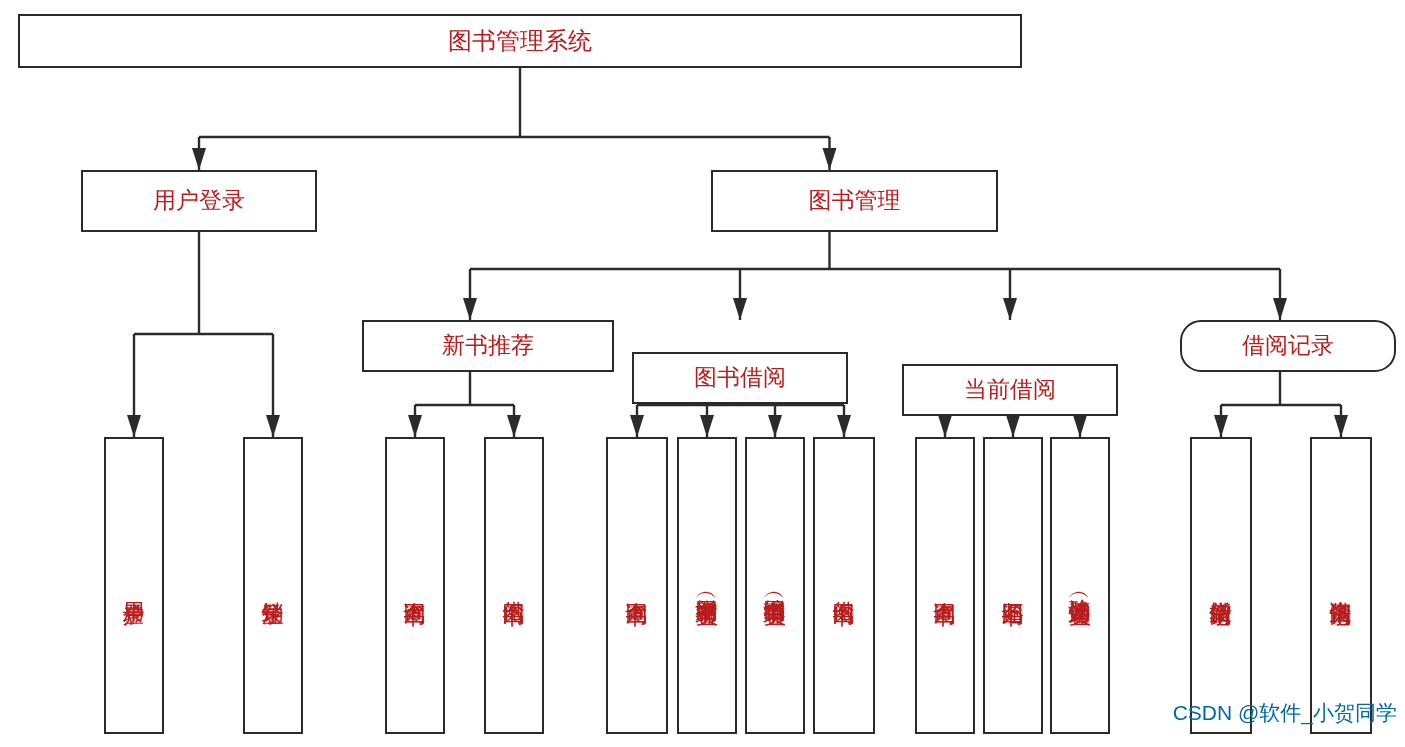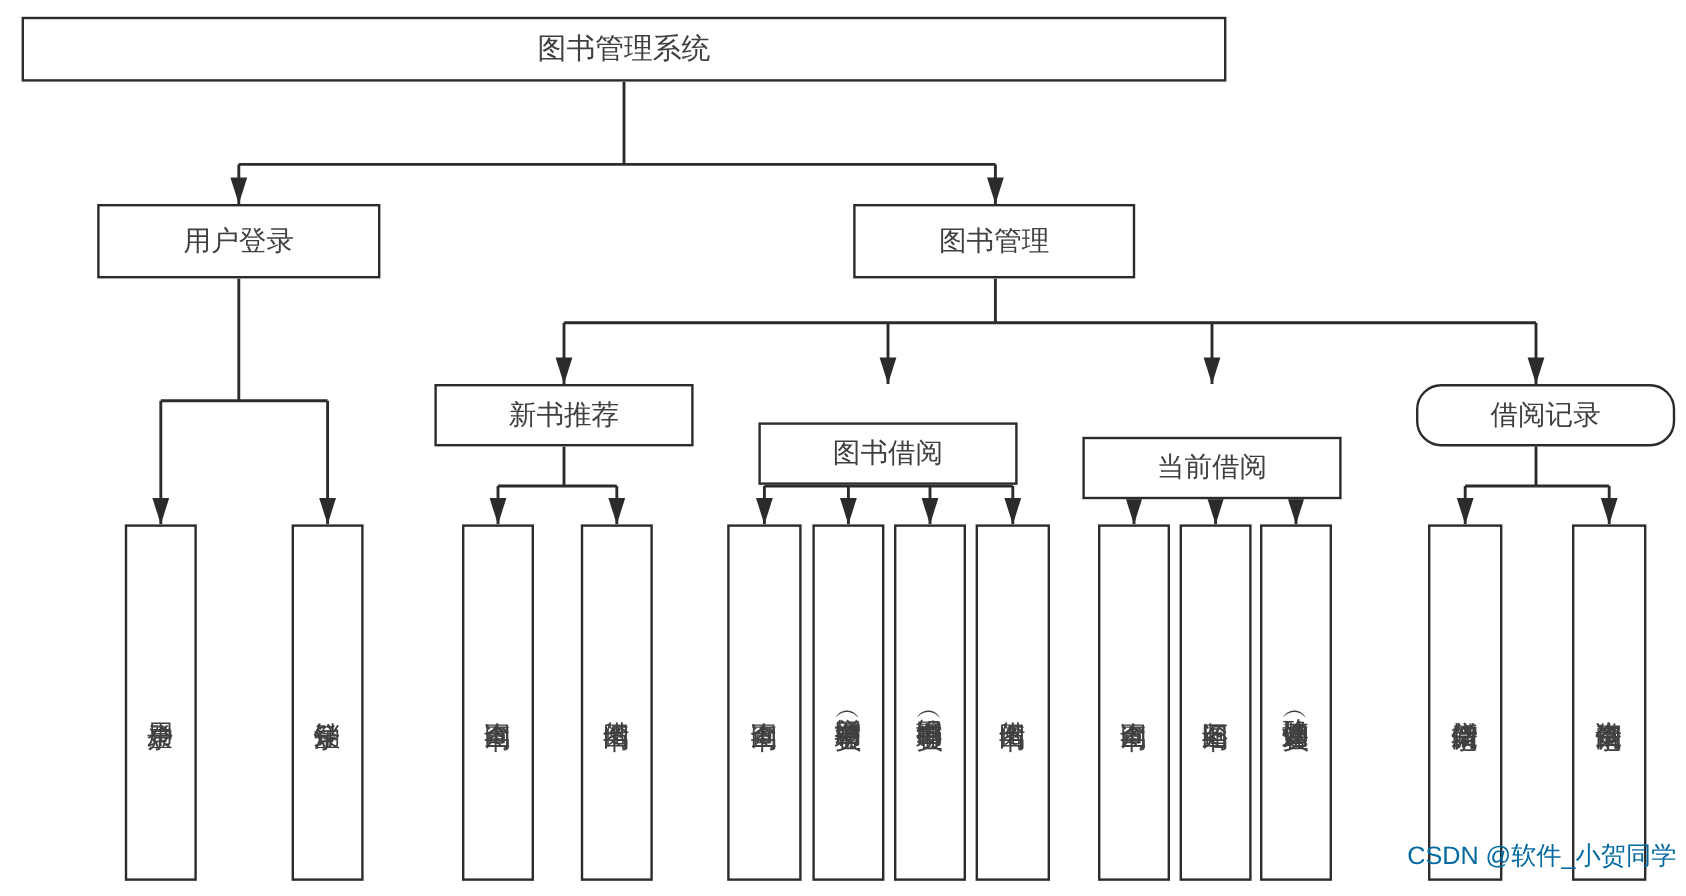--- a/index.html
+++ b/index.html
@@ -23,21 +23,21 @@
     position: absolute;
     box-sizing: border-box;
     border: 2px solid #2b2b2b;
     background: #ffffff;
     display: flex;
     align-items: center;
     justify-content: center;
     overflow: hidden;
   }
   .node-label {
-    color: #404040;
+    color: #b91c1c;
     text-align: center;
     line-height: 1.18;
     white-space: nowrap;
   }
   .node.horizontal .node-label {
     font-size: 23px;
     writing-mode: horizontal-tb;
   }
   .node.vertical .node-label {
     font-size: 22px;
@@ -133,24 +133,24 @@
       <line x1="1341" y1="405" x2="1341" y2="437" class="conn-line"></line>
       <path d="M1334,415 L1348,415 L1341,437 Z" class="conn-head"></path>
     </svg>
   <div id="node-layer">
       <div class="node horizontal root" style="left: 18px; top: 14px; width: 1004px; height: 54px;">
         <span class="node-label">图书管理系统</span>
       </div>
       <div class="node horizontal" style="left: 81px; top: 170px; width: 236px; height: 62px;">
         <span class="node-label">用户登录</span>
       </div>
-      <div class="node horizontal" style="left: 711px; top: 170px; width: 235px; height: 62px;">
+      <div class="node horizontal" style="left: 711px; top: 170px; width: 287px; height: 62px;">
         <span class="node-label">图书管理</span>
       </div>
-      <div class="node horizontal" style="left: 362px; top: 320px; width: 216px; height: 52px;">
+      <div class="node horizontal" style="left: 362px; top: 320px; width: 252px; height: 52px;">
         <span class="node-label">新书推荐</span>
       </div>
       <div class="node horizontal" style="left: 632px; top: 320px; width: 216px; height: 52px; margin-top: 32px;">
         <span class="node-label">图书借阅</span>
       </div>
       <div class="node horizontal" style="left: 902px; top: 320px; width: 216px; height: 52px; margin-top: 44px;">
         <span class="node-label">当前借阅</span>
       </div>
       <div class="node horizontal" style="left: 1180px; top: 320px; width: 216px; height: 52px; border-radius: 21px;">
         <span class="node-label">借阅记录</span>

